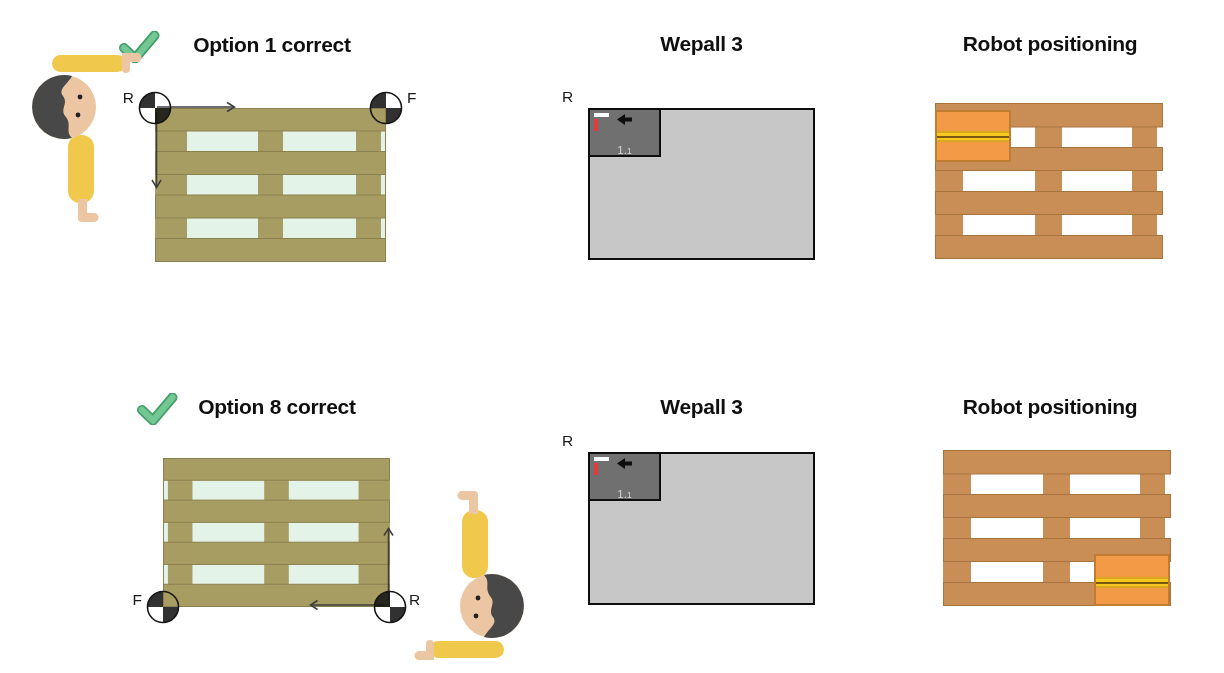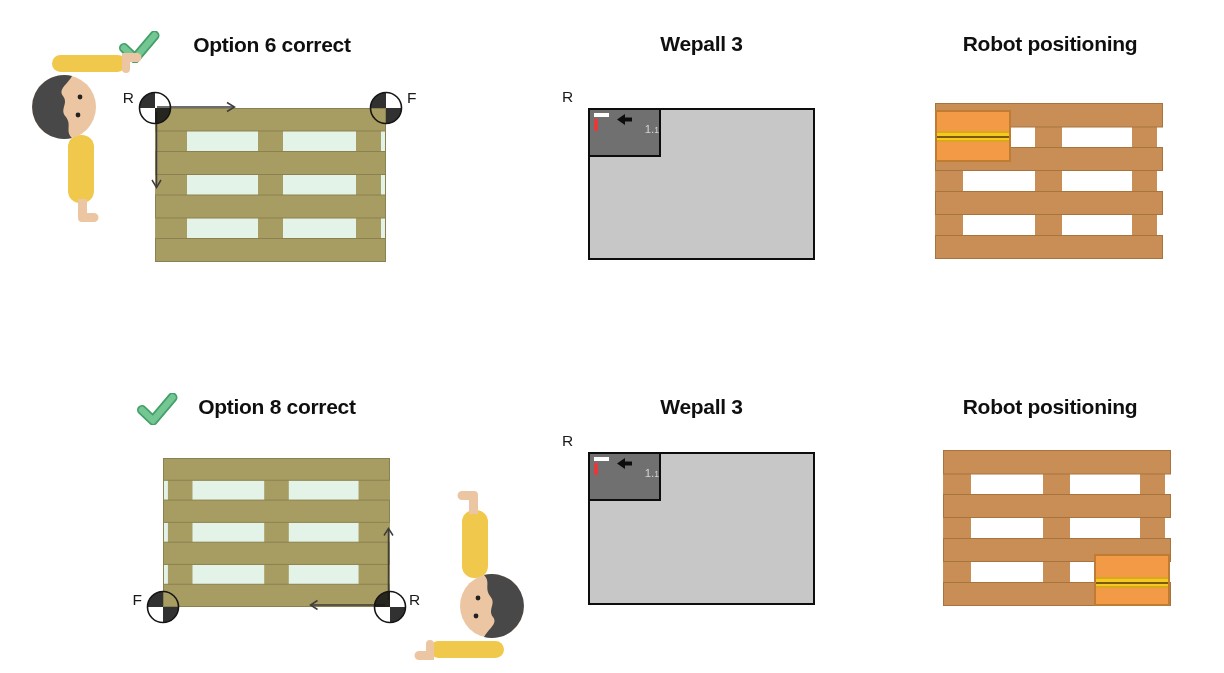--- a/index.html
+++ b/index.html
@@ -8,21 +8,21 @@
   .abs{position:absolute;box-sizing:border-box;}
   .title{font-weight:700;font-size:21px;letter-spacing:-0.3px;color:var(--ink);
          white-space:nowrap;text-align:center;}
   .corner-label{font-size:15.5px;color:#1a1a1a;white-space:nowrap;}
   .screen{background:var(--screen-gray);border:2px solid #0d0d0d;}
   .screen-box{position:absolute;left:-2px;top:-2px;width:73px;height:49px;
               background:var(--box-gray);border:2px solid #0d0d0d;box-sizing:border-box;}
   .white-tick{position:absolute;left:4px;top:3px;width:15px;height:4px;background:#ffffff;}
   .red-tick{position:absolute;left:4px;top:9px;width:4px;height:12px;background:var(--red);}
   .box-arrow{position:absolute;left:26px;top:3px;width:17px;height:13px;}
-  .box-label{position:absolute;left:0;top:13px;width:100%;text-align:right;
+  .box-label{position:absolute;left:0;top:34px;width:100%;text-align:center;
              font-size:11.5px;color:var(--box-label-gray);}
   .box-label .sub{font-size:8.5px;}
   .orange-box{background:var(--orange);border:2px solid var(--orange-line);}
   .strap{position:absolute;left:0;right:0;height:11px;
          background:linear-gradient(to bottom,
            var(--strap-gold-dark) 0 2px,
            var(--strap-gold) 2px 5px,
            var(--strap-line) 5px 7px,
            var(--strap-gold) 7px 9px,
            var(--strap-gold-dark) 9px 11px);}
@@ -37,21 +37,21 @@
 
   <div>
 
     <span class="abs" style="left:118px;top:31px;width:42px;height:32px;">
       <svg viewBox="0 0 42 32" width="42" height="32">
         <path d="M6,17 L17,27.5 L36.5,4.5" fill="none" stroke="var(--check-green-dark)" stroke-width="10" stroke-linecap="round" stroke-linejoin="round"></path>
         <path d="M6,17 L17,27.5 L36.5,4.5" fill="none" stroke="var(--check-green)" stroke-width="6.5" stroke-linecap="round" stroke-linejoin="round"></path>
       </svg>
     </span>
 
-    <div class="abs title" style="left:167px;top:33px;width:210px;">Option 6 correct</div>
+    <div class="abs title" style="left:167px;top:33px;width:210px;">Option 1 correct</div>
 
     <span class="abs" style="left:12px;top:45px;width:150px;height:190px;">
       <svg viewBox="0 0 150 190" width="150" height="190">
         <rect x="40" y="10" width="74" height="17" rx="8.5" fill="var(--yellow)"></rect>
         <path fill="var(--skin)" d="M110,8 h15 a4.5,4.5 0 0 1 0,9 h-7 v7 a4,4 0 0 1 -8,0 z"></path>
         <rect x="56" y="90" width="26" height="68" rx="12" fill="var(--yellow)"></rect>
         <path fill="var(--skin)" d="M66,154 h9 v14 h7 a4.5,4.5 0 0 1 0,9 h-12 a4,4 0 0 1 -4,-4 z"></path>
         <circle cx="52" cy="62" r="32" fill="var(--skin)"></circle>
         <path fill="var(--hair)" d="M60,31 A32,32 0 1 0 60,93 C53,86 60,80 54,72 C47,64 57,59 51,51 C46,44 55,40 60,31 Z"></path>
         <circle cx="68" cy="52" r="2.4" fill="#222"></circle>

